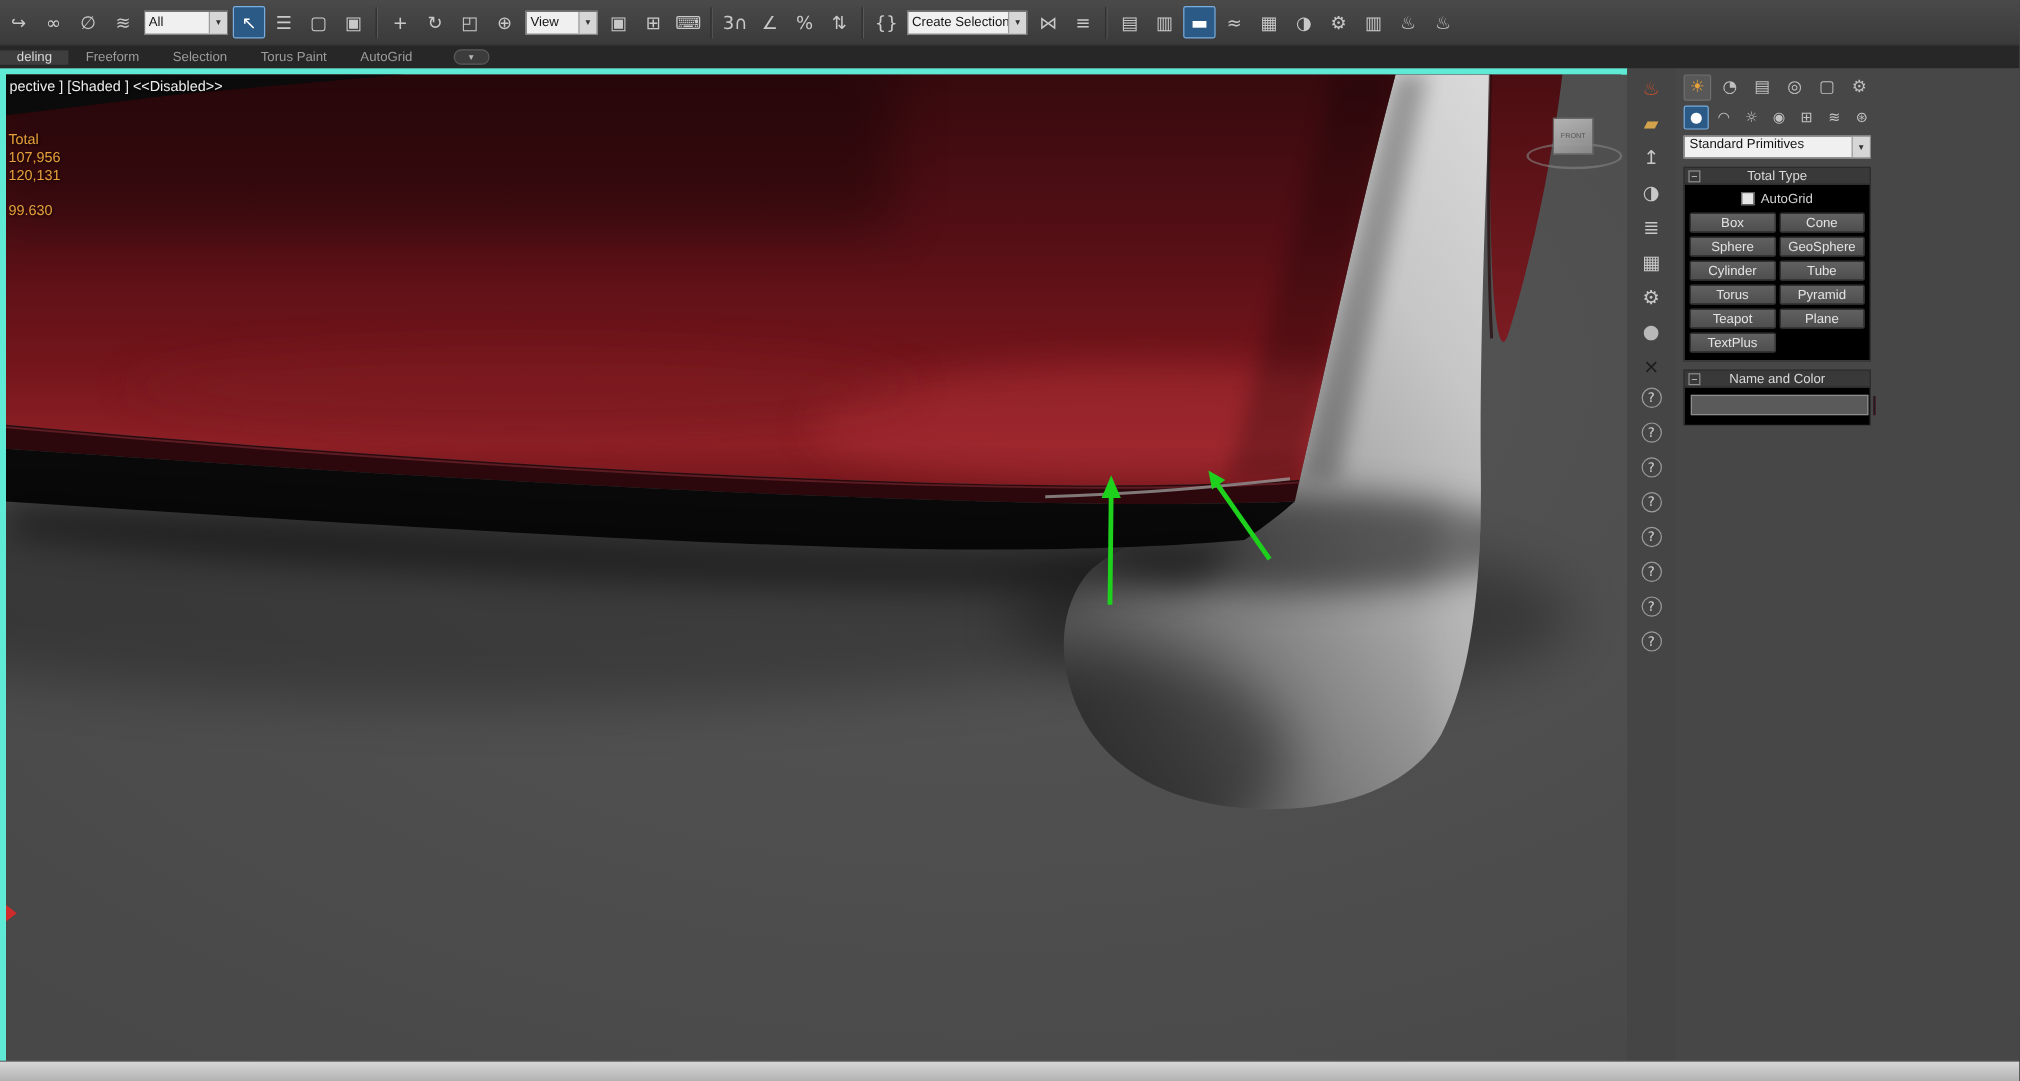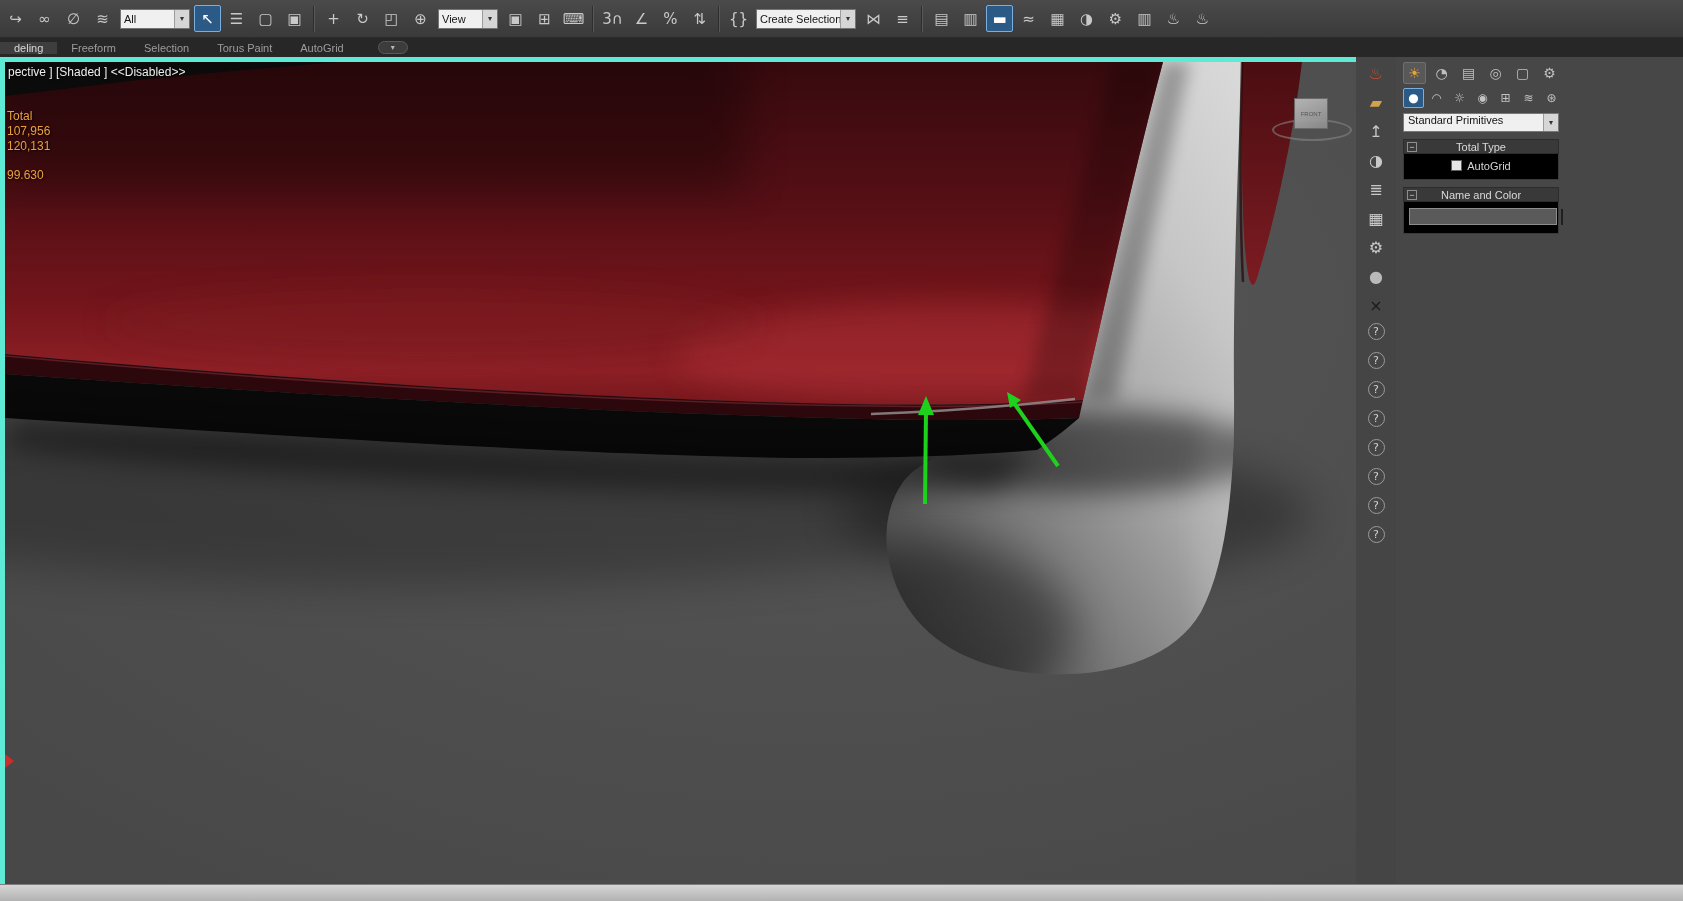--- a/index.html
+++ b/index.html
@@ -310,20 +310,33 @@
     <div class="rollout">
       <div class="rhead">
         <span class="minus">−</span>
         <span>Total Type</span>
       </div>
       <div class="rbody">
         <div class="agrow">
           <span class="checkbox"></span>
           <span>AutoGrid</span>
         </div>
+        <div class="btngrid" id="objbtns">
+            <div class="obtn">Box</div>
+            <div class="obtn">Cone</div>
+            <div class="obtn">Sphere</div>
+            <div class="obtn">GeoSphere</div>
+            <div class="obtn">Cylinder</div>
+            <div class="obtn">Tube</div>
+            <div class="obtn">Torus</div>
+            <div class="obtn">Pyramid</div>
+            <div class="obtn">Teapot</div>
+            <div class="obtn">Plane</div>
+            <div class="obtn">TextPlus</div>
+          </div>
       </div>
     </div>
 
     <div class="rollout">
       <div class="rhead">
         <span class="minus">−</span>
         <span>Name and Color</span>
       </div>
       <div class="rbody">
         <div class="namerow">

